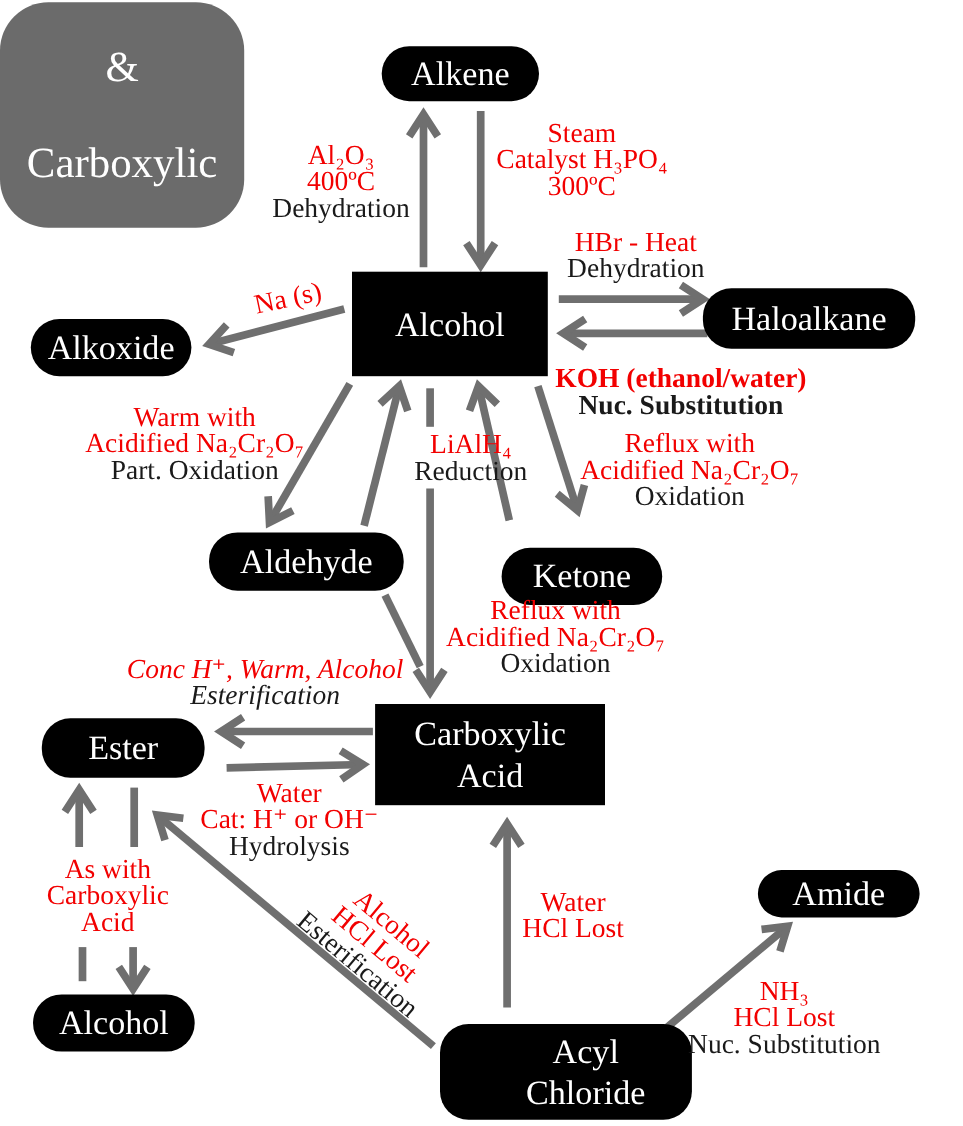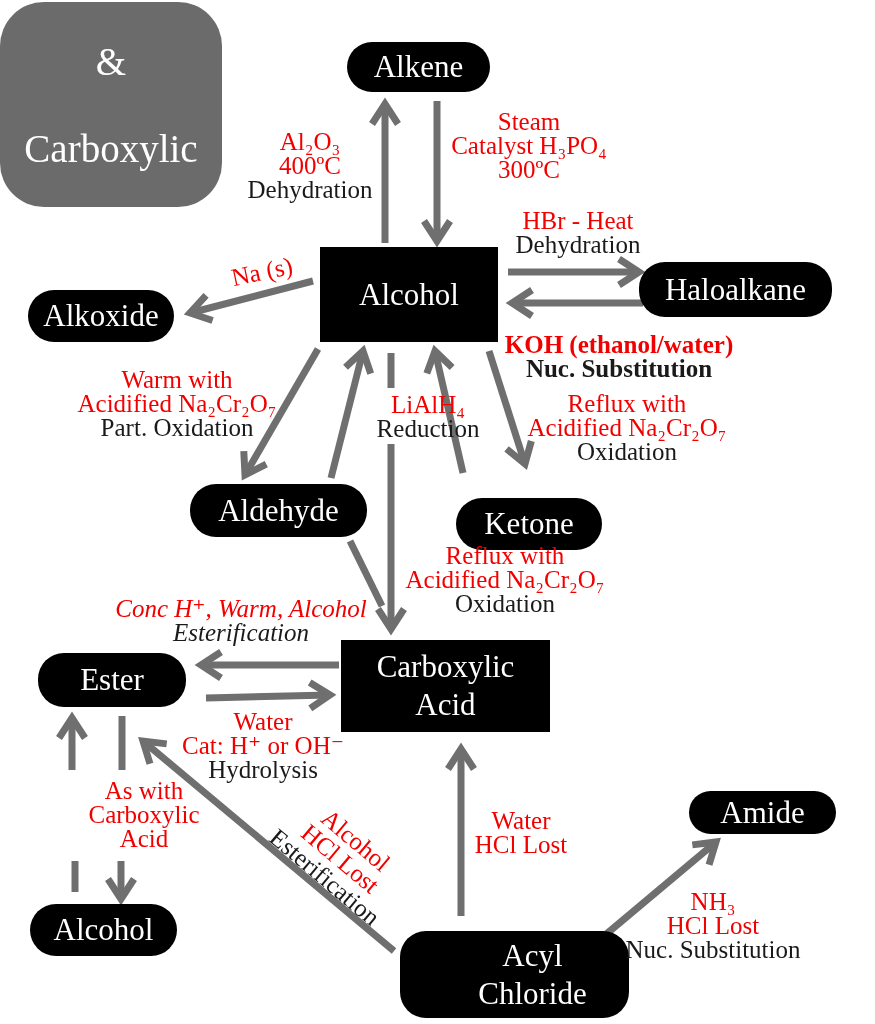--- a/index.html
+++ b/index.html
@@ -155,21 +155,21 @@
     </div>
     <div class="lbl" style="left: 241px; top: 621px; transform: translate(-50%, -50%) rotate(0deg); font-style: italic;">
       <div class="red">Conc H⁺, Warm, Alcohol</div>
       <div class="blk">Esterification</div>
     </div>
     <div class="lbl" style="left: 263px; top: 746px; transform: translate(-50%, -50%) rotate(0deg);">
       <div class="red">Water</div>
       <div class="red">Cat: H⁺ or OH⁻</div>
       <div class="blk">Hydrolysis</div>
     </div>
-    <div class="lbl" style="left: 98px; top: 815px; transform: translate(-50%, -50%) rotate(0deg); margin-left: 46px;">
+    <div class="lbl" style="left: 98px; top: 815px; transform: translate(-50%, -50%) rotate(0deg);">
       <div class="red">As with</div>
       <div class="red">Carboxylic</div>
       <div class="red">Acid</div>
     </div>
     <div class="lbl" style="left: 340px; top: 859px; transform: translate(-50%, -50%) rotate(40deg);">
       <div class="red">Alcohol</div>
       <div class="red">HCl Lost</div>
       <div class="blk">Esterification</div>
     </div>
     <div class="lbl" style="left: 521px; top: 833px; transform: translate(-50%, -50%) rotate(0deg);">

